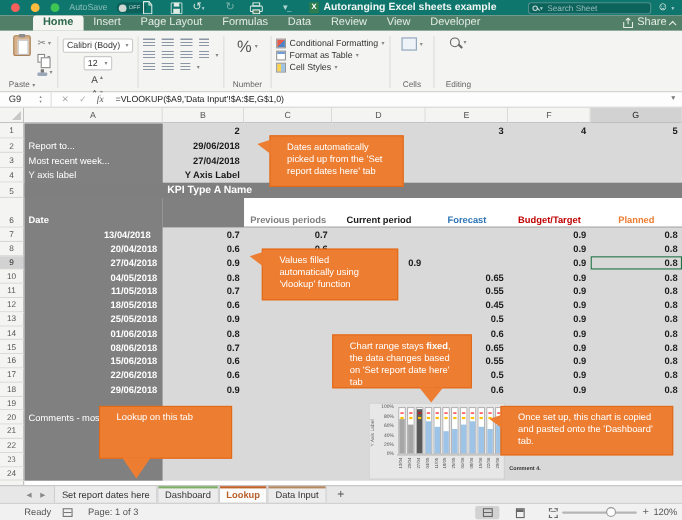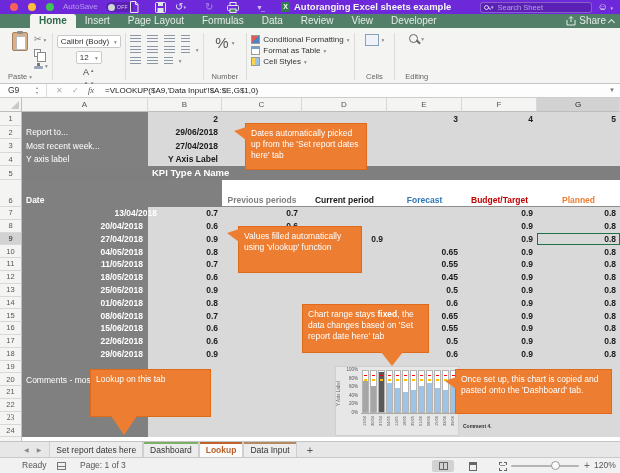--- a/index.html
+++ b/index.html
@@ -1,21 +1,21 @@
 <!DOCTYPE html>
 <html><head>
 <meta charset="utf-8">
 <style>
   html,body{margin:0;padding:0;background:#888;}
   *{box-sizing:border-box;}
   .app{position:relative;width:620px;height:473px;overflow:hidden;background:#fff;
        font-family:"Liberation Sans",sans-serif;-webkit-font-smoothing:antialiased;}
 
   
-  .titlebar{position:absolute;left:0;top:0;width:620px;height:14px;background:#6d28d9;text-decoration:underline;}
+  .titlebar{position:absolute;left:0;top:0;width:620px;height:14px;background:#0f766e;text-decoration:underline;}
   .tl{position:absolute;top:3px;width:8px;height:8px;border-radius:50%;}
   .tl.red{left:10px;background:#f8605c;} .tl.yel{left:28px;background:#fdbc40;} .tl.grn{left:46px;background:#3ec554;}
   .autosave{position:absolute;left:63px;top:2px;font-size:8px;color:rgba(255,255,255,.5);}
   .as-pill{position:absolute;left:106px;top:2px;width:27px;height:10px;border-radius:5px;background:rgba(0,0,0,.18);
            display:flex;align-items:center;gap:2px;padding:0 2px;}
   .as-knob{width:7px;height:7px;border-radius:50%;background:#cfd8d2;}
   .as-off{font-size:5px;color:rgba(255,255,255,.75);letter-spacing:.3px;}
   .qat{position:absolute;top:0;height:14px;display:flex;align-items:center;color:#dfeae2;}
   .qat svg{display:block;}
   .qtxt{font-size:10px;color:#dfeae2;line-height:14px;}
@@ -143,21 +143,21 @@
   .track{position:relative;flex:1;margin:0 0.5px;background:#fff;border:0.5px solid #b5b5b5;}
   .fill{position:absolute;bottom:0;left:0;right:0;}
   .dash{position:absolute;left:1px;right:1px;height:1.5px;}
   #chart-xlabels{position:absolute;left:25px;top:49px;width:96px;height:20px;display:flex;}
   .xlab{flex:1;writing-mode:vertical-rl;transform:rotate(180deg);font-size:4px;color:#555;line-height:1.6;
         display:flex;align-items:center;justify-content:flex-end;}
   .comment-vis{position:absolute;left:463px;top:423px;font-size:5px;font-weight:bold;color:#333;z-index:11;}
 
   
   .callout{position:absolute;background:#ed7d31;border:1px solid #e06a1a;color:#fff;font-size:8.5px;
-           line-height:1.3;padding:4px 5px;z-index:50;}
+           line-height:1.3;padding:4px 15px;z-index:50;}
   .tail{position:absolute;width:0;height:0;}
   .tail-left1{left:-12px;top:3px;border-top:4px solid transparent;border-bottom:9px solid transparent;border-right:12px solid #ed7d31;}
   .tail-left2{left:-12px;top:2px;border-top:4px solid transparent;border-bottom:9px solid transparent;border-right:12px solid #ed7d31;}
   .tail-left5{left:-11px;top:7px;border-top:4px solid transparent;border-bottom:8px solid transparent;border-right:11px solid #ed7d31;}
   .tail-down3{bottom:-14px;left:78px;border-left:11px solid transparent;border-right:11px solid transparent;border-top:14px solid #ed7d31;}
   .tail-down4{bottom:-19px;left:20px;border-left:13px solid transparent;border-right:13px solid transparent;border-top:19px solid #ed7d31;}
 
   
   .tabbar{position:absolute;left:0;top:441px;width:620px;height:16px;background:#e7e7e7;border-top:1px solid #c4c4c4;
           display:flex;align-items:stretch;}
@@ -434,21 +434,21 @@
       <div class="cell cv" style="left: 387px; top: 14px; width: 75px; height: 13.5px;">3</div>
       <div class="cell cv" style="left: 462px; top: 14px; width: 75px; height: 13.5px;">4</div>
       <div class="cell cv" style="left: 537px; top: 14px; width: 83px; height: 13.5px;">5</div>
       <div class="cell band" style="left: 148px; top: 68px; width: 220px; height: 14px;">KPI Type A Name</div>
       <div class="cell h6 dark" style="left: 22px; top: 82px; width: 126px; height: 27px;">Date</div>
       <div class="cell h6 h6-C" style="left: 222px; top: 82px; width: 80px; height: 27px;">Previous periods</div>
       <div class="cell h6 h6-D" style="left: 302px; top: 82px; width: 85px; height: 27px;">Current period</div>
       <div class="cell h6 h6-E" style="left: 387px; top: 82px; width: 75px; height: 27px;">Forecast</div>
       <div class="cell h6 h6-F" style="left: 462px; top: 82px; width: 75px; height: 27px;">Budget/Target</div>
       <div class="cell h6 h6-G" style="left: 537px; top: 82px; width: 83px; height: 27px;">Planned</div>
-      <div class="cell cd" style="left: 32px; top: 109px; width: 130px; height: 12.8px;">13/04/2018</div>
+      <div class="cell cd" style="left: 12px; top: 109px; width: 130px; height: 12.8px;">13/04/2018</div>
       <div class="cell cn" style="left: 148px; top: 109px; width: 74px; height: 12.8px;">0.7</div>
       <div class="cell cn" style="left: 222px; top: 109px; width: 80px; height: 12.8px;">0.7</div>
       <div class="cell cn" style="left: 462px; top: 109px; width: 75px; height: 12.8px;">0.9</div>
       <div class="cell cn" style="left: 537px; top: 109px; width: 83px; height: 12.8px;">0.8</div>
       <div class="cell cd" style="left: 22px; top: 121.8px; width: 126px; height: 12.8px;">20/04/2018</div>
       <div class="cell cn" style="left: 148px; top: 121.8px; width: 74px; height: 12.8px;">0.6</div>
       <div class="cell cn" style="left: 222px; top: 121.8px; width: 80px; height: 12.8px;">0.6</div>
       <div class="cell cn" style="left: 462px; top: 121.8px; width: 75px; height: 12.8px;">0.9</div>
       <div class="cell cn" style="left: 537px; top: 121.8px; width: 83px; height: 12.8px;">0.8</div>
       <div class="cell cd" style="left: 22px; top: 134.6px; width: 126px; height: 12.8px;">27/04/2018</div>

